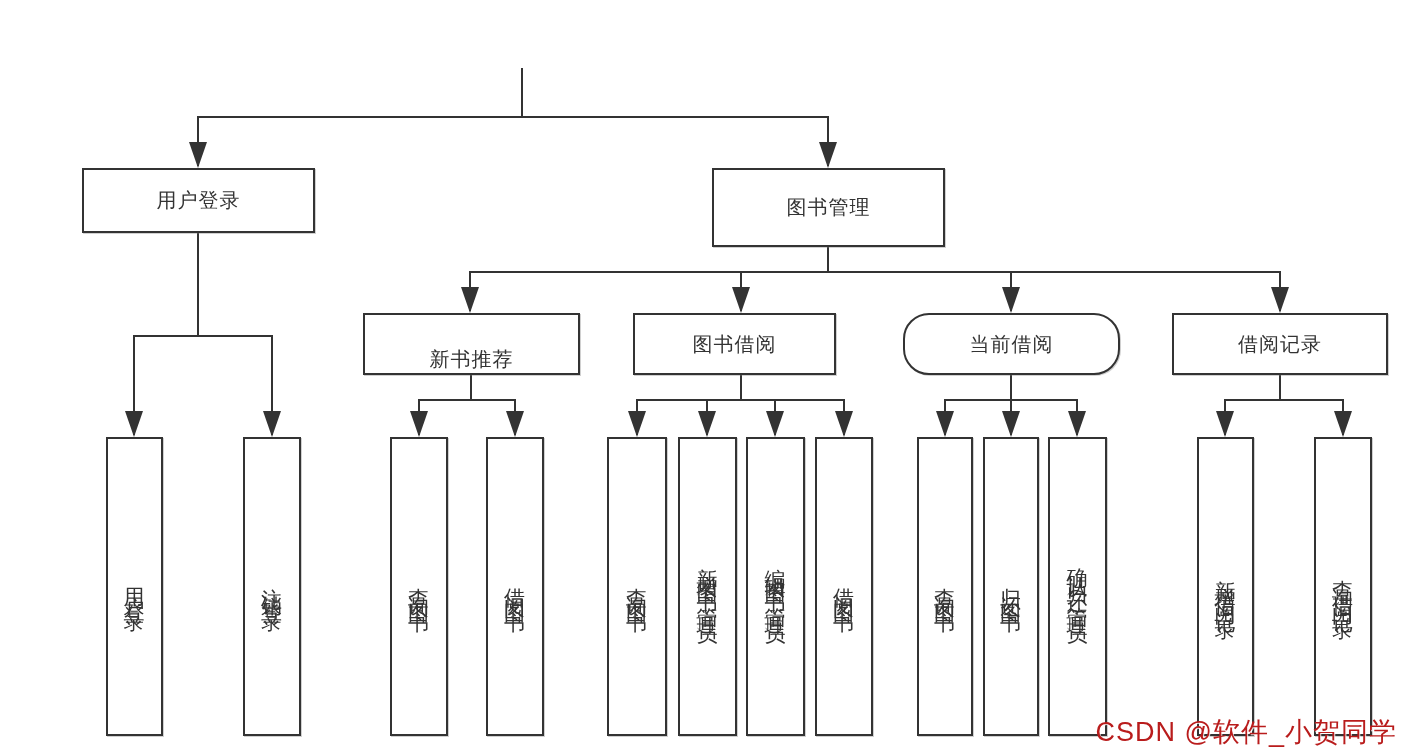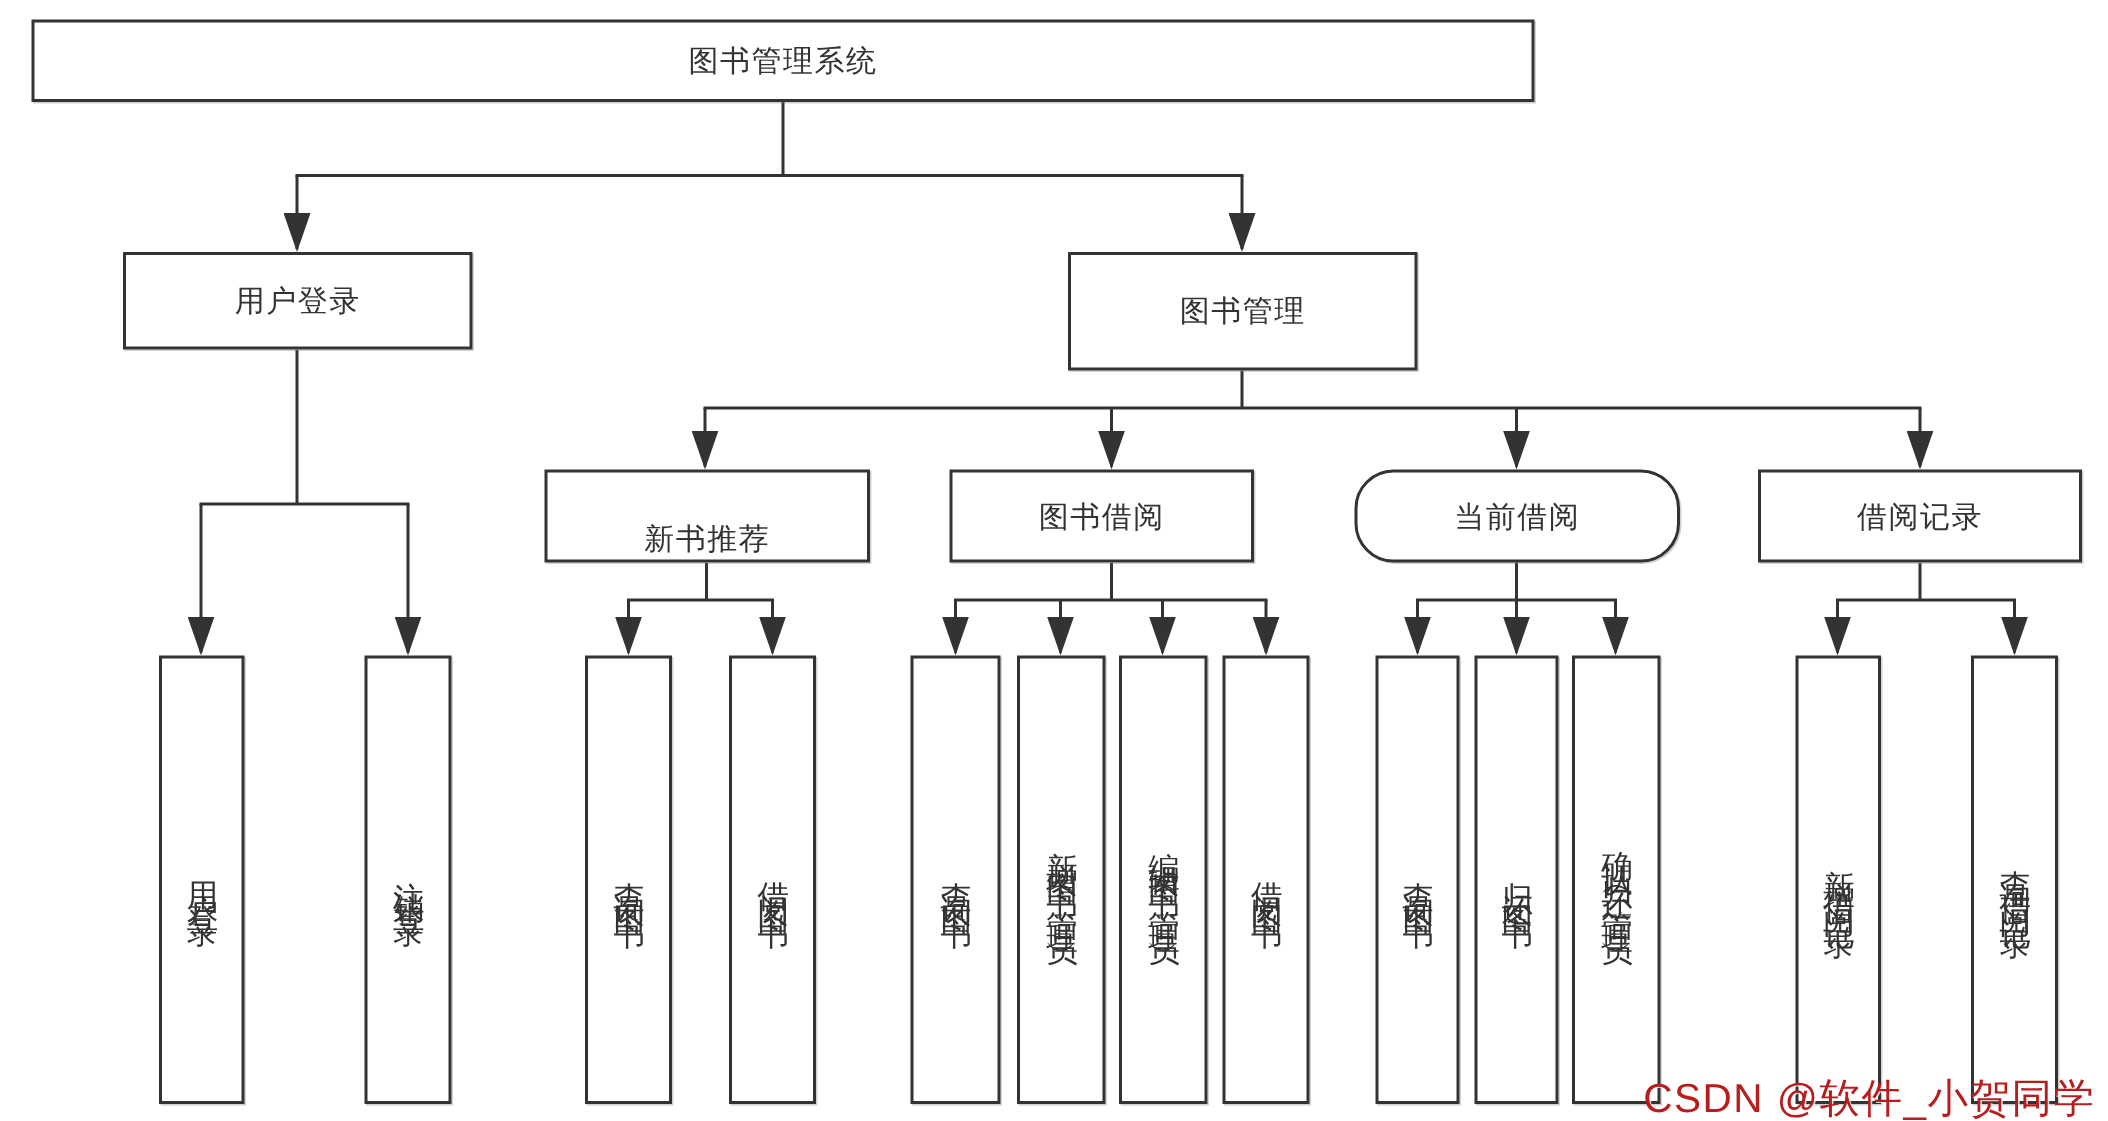--- a/index.html
+++ b/index.html
@@ -85,23 +85,20 @@
       <path d="M775,400 V435" marker-end="url(#arrow)"></path>
       <path d="M844,400 V435" marker-end="url(#arrow)"></path>
       <path d="M945,400 V435" marker-end="url(#arrow)"></path>
       <path d="M1011,400 V435" marker-end="url(#arrow)"></path>
       <path d="M1077,400 V435" marker-end="url(#arrow)"></path>
       <path d="M1225,400 V435" marker-end="url(#arrow)"></path>
       <path d="M1343,400 V435" marker-end="url(#arrow)"></path>
     </g>
   </svg>
 
-  <div class="box" style="left:21px; top:13px; width:1002px; height:55px;">
-    <span class="h-label">图书管理系统</span>
-  </div>
 
   <div class="box" style="left:82px; top:168px; width:233px; height:65px;">
     <span class="h-label">用户登录</span>
   </div>
   <div class="box" style="left:712px; top:168px; width:233px; height:79px;">
     <span class="h-label">图书管理</span>
   </div>
 
   <div class="box" style="left:363px; top:313px; width:217px; height:62px;align-items:flex-end;">
     <span class="h-label">新书推荐</span>

